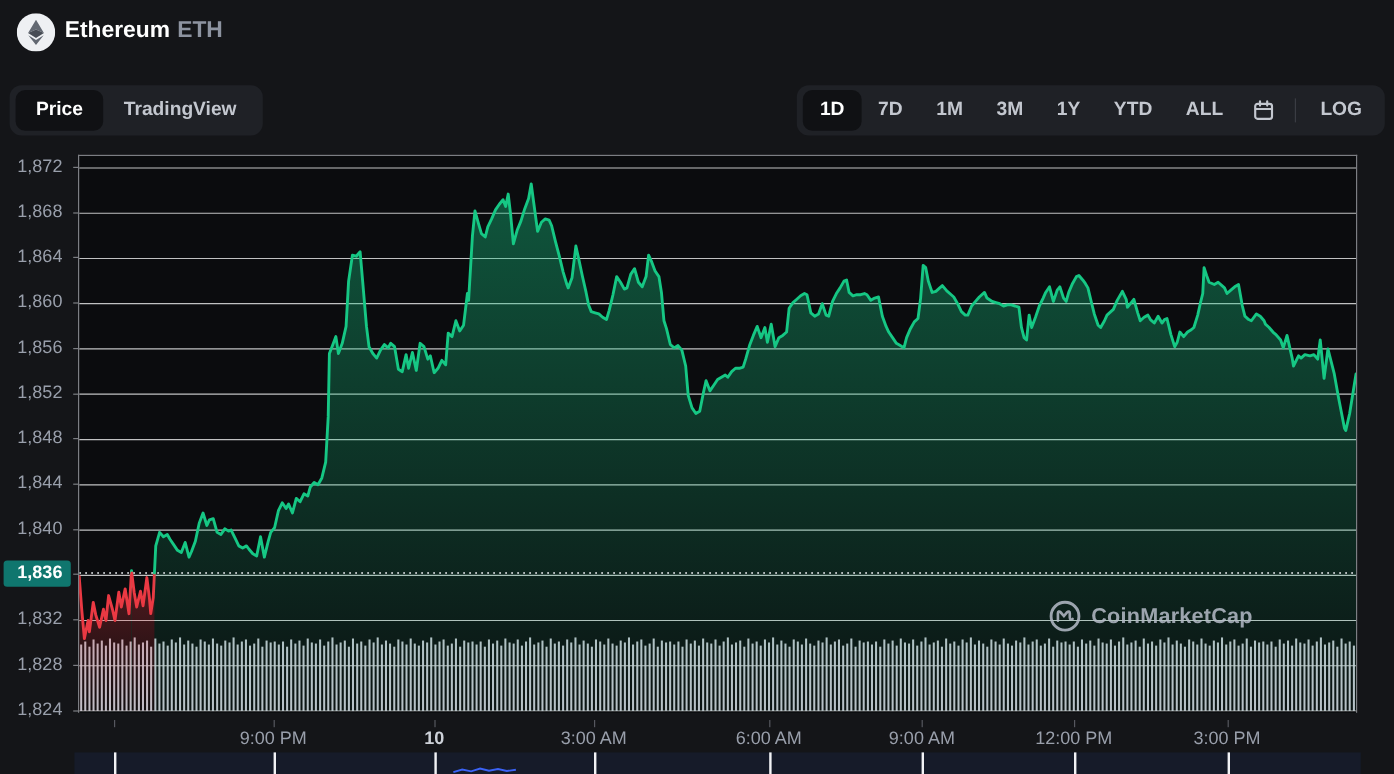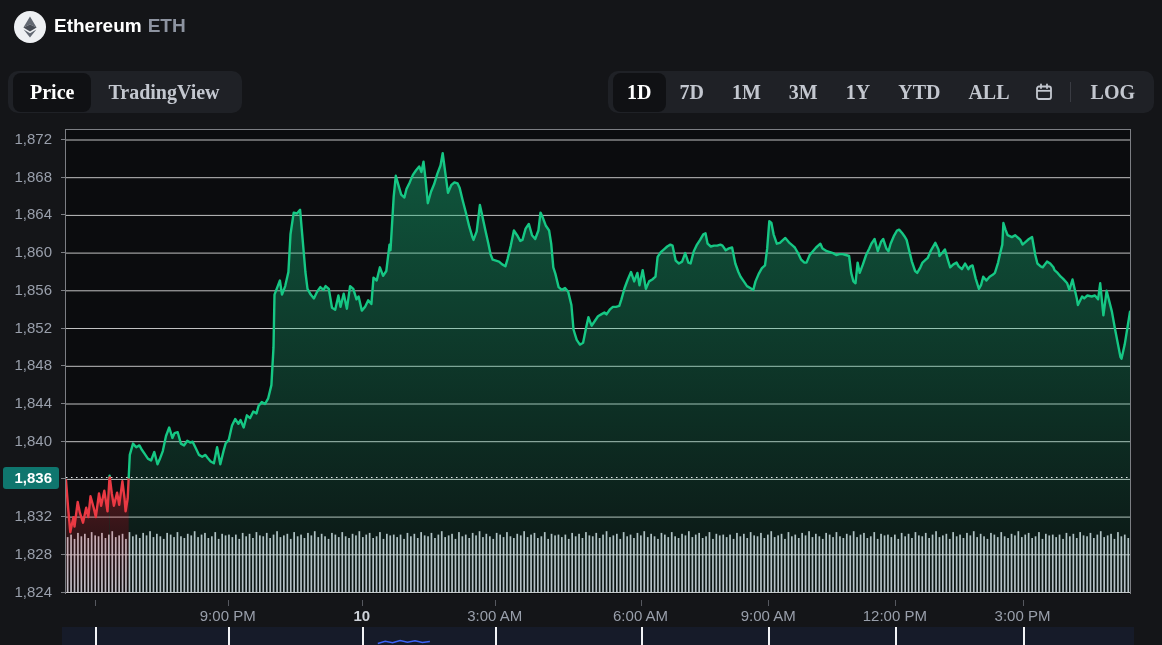--- a/index.html
+++ b/index.html
@@ -8,22 +8,22 @@
   
   .hdr{position:absolute;top:0;left:0;right:0;height:56px;}
   .coin-logo{position:absolute;left:14px;top:11px;width:32px;height:32px;}
   .coin-title{position:absolute;left:54px;top:15px;font-size:19px;font-weight:bold;color:#ffffff;}
   .coin-sym{color:#8d93a0;font-weight:bold;margin-left:6px;}
   
   .seg{position:absolute;top:71px;height:42px;background:#1f2126;border-radius:10px;
        display:flex;align-items:center;padding:0 5px;box-sizing:border-box;}
   .seg-left{left:8px;}
   .seg-right{right:8px;}
-  .seg button{background:transparent;border:0;color:#c3c7cf;font-family:Liberation Serif, serif;
-       font-size:20px;font-weight:bold;padding:8px 14px;border-radius:8px;cursor:pointer;white-space:nowrap;}
+  .seg button{background:transparent;border:0;color:#c3c7cf;font-family:Liberation Sans, sans-serif;
+       font-size:16px;font-weight:bold;padding:8px 14px;border-radius:8px;cursor:pointer;white-space:nowrap;}
   .seg-left button{padding:8px 17px;}
   .seg button.active{background:#101114;color:#ffffff;}
   .seg .icon-btn{display:flex;align-items:center;padding:8px 10px;}
   .vdiv{width:1px;height:20px;background:#3a3c43;margin:0 6px;}
   
   .yaxis{position:absolute;left:0;top:129px;width:62px;height:465px;}
   .ylab{position:absolute;right:10px;height:20px;line-height:20px;font-size:15px;color:#999fab;
         text-align:right;white-space:nowrap;}
   .ylab.current{right:3px;left:3px;background:#0f766e;color:#ffffff;font-weight:bold;
         border-radius:3px;text-align:right;padding-right:7px;height:22px;line-height:22px;}
@@ -453,20 +453,27 @@
       <polygon points="0.0,462.5 0.0,350.3 2.1,377.7 4.3,402.2 7.4,387.1 8.5,396.5 11.7,372.0 13.8,382.4 17.0,392.7 20.2,377.7 22.3,387.1 24.5,366.3 27.7,377.7 29.8,387.1 33.0,363.5 35.1,375.8 38.3,360.7 41.5,381.4 43.5,347.5 43.5,462.5" fill="url(#gD)"></polygon>
       <polyline points="0.0,350.3 2.1,377.7 4.3,402.2 7.4,387.1 8.5,396.5 11.7,372.0 13.8,382.4 17.0,392.7 20.2,377.7 22.3,387.1 24.5,366.3 27.7,377.7 29.8,387.1 33.0,363.5 35.1,375.8 38.3,360.7 41.5,381.4 43.5,347.5" fill="none" stroke="#ea3943" stroke-width="2.4" stroke-linejoin="round" stroke-linecap="round"></polyline>
       <polygon points="43.5,462.5 43.5,347.5 43.6,345.6 43.8,347.5 43.8,462.5" fill="url(#gU)"></polygon>
       <polyline points="43.5,347.5 43.6,345.6 43.8,347.5" fill="none" stroke="#16c784" stroke-width="2.4" stroke-linejoin="round" stroke-linecap="round"></polyline>
       <polygon points="43.8,462.5 43.8,347.5 45.8,363.5 47.9,375.8 51.1,362.6 53.2,374.8 56.4,351.3 58.5,368.2 59.6,381.4 61.7,368.2 62.7,347.5 62.7,462.5" fill="url(#gD)"></polygon>
       <polyline points="43.8,347.5 45.8,363.5 47.9,375.8 51.1,362.6 53.2,374.8 56.4,351.3 58.5,368.2 59.6,381.4 61.7,368.2 62.7,347.5" fill="none" stroke="#ea3943" stroke-width="2.4" stroke-linejoin="round" stroke-linecap="round"></polyline>
       <polygon points="62.7,462.5 62.7,347.5 63.8,324.9 67.0,313.6 70.2,317.3 73.4,315.4 75.5,319.2 78.7,323.9 81.9,328.6 85.1,330.5 88.3,322.0 91.5,334.3 93.6,329.6 96.8,321.1 100.0,306.0 103.2,297.5 106.4,307.9 108.5,303.2 111.7,302.2 114.9,313.6 118.1,315.4 121.3,310.7 124.5,312.6 126.6,311.7 129.8,318.3 133.0,324.9 136.2,326.7 139.4,324.9 141.5,327.7 144.7,331.5 147.9,333.3 151.1,317.3 154.3,334.3 157.5,321.1 159.6,313.6 162.8,309.8 166.0,295.6 169.2,289.0 172.4,293.8 174.5,290.0 177.7,297.5 180.9,285.3 184.1,288.1 187.3,281.5 190.5,283.4 192.6,275.8 195.8,272.1 199.0,274.0 202.2,268.3 205.4,255.1 207.5,217.4 208.5,164.6 210.7,158.9 213.9,150.5 216.0,164.6 219.2,156.1 222.4,142.0 224.5,104.3 227.7,82.6 230.9,83.5 234.1,79.8 236.2,104.3 239.4,142.0 241.5,158.9 244.7,164.6 247.9,168.4 251.1,161.8 254.3,157.1 257.5,159.9 259.6,156.1 262.8,158.9 266.0,177.8 269.2,179.7 272.4,165.5 274.5,176.9 277.7,163.7 280.9,178.7 284.1,156.1 287.3,158.9 290.5,169.3 292.6,166.5 295.8,180.6 299.0,176.9 302.2,170.3 305.4,174.0 307.5,147.6 310.7,150.5 313.9,137.3 317.1,145.8 320.3,141.0 323.5,114.6 324.5,120.3 327.7,66.6 329.8,45.8 333.0,57.1 335.2,64.7 338.4,67.5 340.5,59.0 343.7,52.4 346.9,44.9 350.1,40.2 353.2,36.4 355.4,42.1 357.5,31.7 359.6,49.6 361.8,73.2 365.0,61.8 368.1,54.3 371.3,43.9 374.5,35.5 376.7,23.2 378.8,39.2 382.0,62.8 385.2,55.2 388.4,52.4 391.6,53.4 393.7,58.1 396.9,71.3 400.1,83.5 403.3,96.7 406.4,107.1 407.5,109.9 410.7,101.4 413.9,75.0 416.0,84.5 419.2,99.6 422.4,113.7 424.5,124.1 426.7,129.7 429.9,130.7 433.0,131.6 436.2,134.4 439.4,136.3 441.6,128.8 444.8,115.6 447.9,100.5 451.1,105.2 454.3,110.9 456.5,109.9 459.6,98.6 462.8,93.9 466.0,105.2 469.2,109.0 472.4,100.5 474.5,82.6 476.7,87.3 479.9,95.8 483.1,100.5 485.2,113.7 487.3,137.3 489.4,143.9 492.6,157.1 495.8,159.9 499.0,158.0 502.2,161.8 505.4,175.0 507.5,199.5 510.7,209.9 513.9,214.6 517.1,212.7 520.3,196.7 522.4,187.2 525.6,195.7 528.8,191.0 532.0,186.3 535.2,184.4 538.4,182.5 540.5,184.4 543.7,179.7 546.9,176.9 550.1,176.9 553.3,175.9 555.4,169.3 558.6,158.0 561.8,149.5 565.0,142.0 568.2,151.4 571.4,142.9 573.5,155.2 576.7,140.1 579.9,158.9 583.1,151.4 586.3,149.5 589.5,146.7 591.6,126.9 594.8,122.2 598.0,119.4 601.2,116.5 604.4,114.6 606.5,115.6 609.7,130.7 612.9,133.5 616.1,131.6 619.2,123.1 622.4,132.6 624.6,133.5 627.8,121.2 631.0,114.6 634.1,109.9 637.3,104.3 639.5,103.3 641.6,113.7 644.8,116.5 648.0,115.6 651.2,115.6 654.4,114.6 656.5,115.6 659.7,120.3 662.9,118.4 666.1,117.5 669.3,133.5 672.4,142.0 674.6,146.7 677.8,151.4 681.0,156.1 684.2,158.0 687.3,159.9 689.5,151.4 692.7,143.9 695.9,138.2 699.0,135.4 701.2,118.4 703.3,91.1 705.4,93.0 707.6,104.3 710.8,113.7 713.9,112.8 717.1,109.9 719.3,108.0 722.5,111.8 723.5,112.8 726.7,115.6 728.8,117.5 732.0,123.1 735.2,129.7 738.4,132.6 740.5,132.6 743.7,125.0 746.9,121.2 750.1,117.5 754.4,113.7 756.5,118.4 760.8,121.2 764.0,122.2 767.1,123.1 770.3,125.0 773.5,124.1 776.7,124.1 779.9,125.0 783.1,126.0 785.2,142.9 787.4,151.4 789.5,153.3 791.6,132.6 793.7,142.9 796.9,134.4 800.1,125.0 803.3,118.4 805.4,113.7 808.6,109.0 811.8,121.2 815.0,111.8 817.2,109.0 820.3,118.4 822.5,121.2 824.6,113.7 827.8,106.2 831.0,100.5 833.1,99.6 836.3,103.3 838.4,106.2 840.6,109.9 843.8,123.1 845.9,131.6 849.1,141.0 851.2,142.9 854.4,137.3 856.5,132.6 859.7,129.7 861.8,127.8 865.0,120.3 869.3,112.8 872.5,119.4 873.5,126.0 876.7,122.2 878.9,119.4 882.1,130.7 884.2,137.3 887.4,134.4 890.6,132.6 892.7,136.3 895.9,139.2 899.1,133.5 902.3,139.2 904.4,136.3 906.5,135.4 909.7,148.6 912.9,158.9 915.0,155.2 917.2,146.7 920.4,150.5 923.6,146.7 926.7,144.8 928.9,142.9 932.1,132.6 934.2,123.1 936.3,114.6 937.4,93.0 939.5,99.6 941.6,105.2 945.9,107.1 949.1,105.2 952.3,108.0 954.4,109.9 956.5,114.6 959.7,111.8 962.9,109.0 966.1,107.1 969.3,125.0 971.4,133.5 974.6,136.3 976.8,137.3 981.0,131.6 984.2,133.5 987.4,137.3 988.5,140.1 991.6,142.9 994.8,146.7 997.0,148.6 1001.2,153.3 1003.4,159.9 1006.5,149.5 1010.8,168.4 1011.9,175.0 1016.1,166.5 1018.2,168.4 1021.4,165.5 1025.7,166.5 1028.9,165.5 1032.1,169.3 1034.2,153.3 1037.4,185.3 1040.6,160.8 1045.9,181.6 1049.1,199.5 1054.4,226.8 1055.5,228.7 1058.7,214.6 1061.9,194.8 1064.0,181.6 1064.0,462.5" fill="url(#gU)"></polygon>
       <polyline points="62.7,347.5 63.8,324.9 67.0,313.6 70.2,317.3 73.4,315.4 75.5,319.2 78.7,323.9 81.9,328.6 85.1,330.5 88.3,322.0 91.5,334.3 93.6,329.6 96.8,321.1 100.0,306.0 103.2,297.5 106.4,307.9 108.5,303.2 111.7,302.2 114.9,313.6 118.1,315.4 121.3,310.7 124.5,312.6 126.6,311.7 129.8,318.3 133.0,324.9 136.2,326.7 139.4,324.9 141.5,327.7 144.7,331.5 147.9,333.3 151.1,317.3 154.3,334.3 157.5,321.1 159.6,313.6 162.8,309.8 166.0,295.6 169.2,289.0 172.4,293.8 174.5,290.0 177.7,297.5 180.9,285.3 184.1,288.1 187.3,281.5 190.5,283.4 192.6,275.8 195.8,272.1 199.0,274.0 202.2,268.3 205.4,255.1 207.5,217.4 208.5,164.6 210.7,158.9 213.9,150.5 216.0,164.6 219.2,156.1 222.4,142.0 224.5,104.3 227.7,82.6 230.9,83.5 234.1,79.8 236.2,104.3 239.4,142.0 241.5,158.9 244.7,164.6 247.9,168.4 251.1,161.8 254.3,157.1 257.5,159.9 259.6,156.1 262.8,158.9 266.0,177.8 269.2,179.7 272.4,165.5 274.5,176.9 277.7,163.7 280.9,178.7 284.1,156.1 287.3,158.9 290.5,169.3 292.6,166.5 295.8,180.6 299.0,176.9 302.2,170.3 305.4,174.0 307.5,147.6 310.7,150.5 313.9,137.3 317.1,145.8 320.3,141.0 323.5,114.6 324.5,120.3 327.7,66.6 329.8,45.8 333.0,57.1 335.2,64.7 338.4,67.5 340.5,59.0 343.7,52.4 346.9,44.9 350.1,40.2 353.2,36.4 355.4,42.1 357.5,31.7 359.6,49.6 361.8,73.2 365.0,61.8 368.1,54.3 371.3,43.9 374.5,35.5 376.7,23.2 378.8,39.2 382.0,62.8 385.2,55.2 388.4,52.4 391.6,53.4 393.7,58.1 396.9,71.3 400.1,83.5 403.3,96.7 406.4,107.1 407.5,109.9 410.7,101.4 413.9,75.0 416.0,84.5 419.2,99.6 422.4,113.7 424.5,124.1 426.7,129.7 429.9,130.7 433.0,131.6 436.2,134.4 439.4,136.3 441.6,128.8 444.8,115.6 447.9,100.5 451.1,105.2 454.3,110.9 456.5,109.9 459.6,98.6 462.8,93.9 466.0,105.2 469.2,109.0 472.4,100.5 474.5,82.6 476.7,87.3 479.9,95.8 483.1,100.5 485.2,113.7 487.3,137.3 489.4,143.9 492.6,157.1 495.8,159.9 499.0,158.0 502.2,161.8 505.4,175.0 507.5,199.5 510.7,209.9 513.9,214.6 517.1,212.7 520.3,196.7 522.4,187.2 525.6,195.7 528.8,191.0 532.0,186.3 535.2,184.4 538.4,182.5 540.5,184.4 543.7,179.7 546.9,176.9 550.1,176.9 553.3,175.9 555.4,169.3 558.6,158.0 561.8,149.5 565.0,142.0 568.2,151.4 571.4,142.9 573.5,155.2 576.7,140.1 579.9,158.9 583.1,151.4 586.3,149.5 589.5,146.7 591.6,126.9 594.8,122.2 598.0,119.4 601.2,116.5 604.4,114.6 606.5,115.6 609.7,130.7 612.9,133.5 616.1,131.6 619.2,123.1 622.4,132.6 624.6,133.5 627.8,121.2 631.0,114.6 634.1,109.9 637.3,104.3 639.5,103.3 641.6,113.7 644.8,116.5 648.0,115.6 651.2,115.6 654.4,114.6 656.5,115.6 659.7,120.3 662.9,118.4 666.1,117.5 669.3,133.5 672.4,142.0 674.6,146.7 677.8,151.4 681.0,156.1 684.2,158.0 687.3,159.9 689.5,151.4 692.7,143.9 695.9,138.2 699.0,135.4 701.2,118.4 703.3,91.1 705.4,93.0 707.6,104.3 710.8,113.7 713.9,112.8 717.1,109.9 719.3,108.0 722.5,111.8 723.5,112.8 726.7,115.6 728.8,117.5 732.0,123.1 735.2,129.7 738.4,132.6 740.5,132.6 743.7,125.0 746.9,121.2 750.1,117.5 754.4,113.7 756.5,118.4 760.8,121.2 764.0,122.2 767.1,123.1 770.3,125.0 773.5,124.1 776.7,124.1 779.9,125.0 783.1,126.0 785.2,142.9 787.4,151.4 789.5,153.3 791.6,132.6 793.7,142.9 796.9,134.4 800.1,125.0 803.3,118.4 805.4,113.7 808.6,109.0 811.8,121.2 815.0,111.8 817.2,109.0 820.3,118.4 822.5,121.2 824.6,113.7 827.8,106.2 831.0,100.5 833.1,99.6 836.3,103.3 838.4,106.2 840.6,109.9 843.8,123.1 845.9,131.6 849.1,141.0 851.2,142.9 854.4,137.3 856.5,132.6 859.7,129.7 861.8,127.8 865.0,120.3 869.3,112.8 872.5,119.4 873.5,126.0 876.7,122.2 878.9,119.4 882.1,130.7 884.2,137.3 887.4,134.4 890.6,132.6 892.7,136.3 895.9,139.2 899.1,133.5 902.3,139.2 904.4,136.3 906.5,135.4 909.7,148.6 912.9,158.9 915.0,155.2 917.2,146.7 920.4,150.5 923.6,146.7 926.7,144.8 928.9,142.9 932.1,132.6 934.2,123.1 936.3,114.6 937.4,93.0 939.5,99.6 941.6,105.2 945.9,107.1 949.1,105.2 952.3,108.0 954.4,109.9 956.5,114.6 959.7,111.8 962.9,109.0 966.1,107.1 969.3,125.0 971.4,133.5 974.6,136.3 976.8,137.3 981.0,131.6 984.2,133.5 987.4,137.3 988.5,140.1 991.6,142.9 994.8,146.7 997.0,148.6 1001.2,153.3 1003.4,159.9 1006.5,149.5 1010.8,168.4 1011.9,175.0 1016.1,166.5 1018.2,168.4 1021.4,165.5 1025.7,166.5 1028.9,165.5 1032.1,169.3 1034.2,153.3 1037.4,185.3 1040.6,160.8 1045.9,181.6 1049.1,199.5 1054.4,226.8 1055.5,228.7 1058.7,214.6 1061.9,194.8 1064.0,181.6" fill="none" stroke="#16c784" stroke-width="2.4" stroke-linejoin="round" stroke-linecap="round"></polyline>
       <line x1="0" x2="1064" y1="347.5" y2="347.5" stroke="#e8eaee" stroke-width="1.2" stroke-dasharray="1.5 3.5"></line>
     </svg>
+  <div class="wm">
+    <svg width="27" height="27" viewBox="0 0 27 27">
+      <circle cx="13.5" cy="13.5" r="11.6" fill="none" stroke="#b6bcc8" stroke-width="2.4"></circle>
+      <path d="M7.6 17.2 V11.1 c0-1.6 1.2-2 2.2-0.9 l2.8 3.2 2.7-3.2 c1-1.1 2.2-0.7 2.2 0.9 v3.4 c0 1.7 1.2 2.2 2.3 1.3" fill="none" stroke="#b6bcc8" stroke-width="2.2" stroke-linecap="round"></path>
+    </svg>
+    <span>CoinMarketCap</span>
+  </div>
 </div>
 
 <div class="xticks" id="xticks">
     <i style="left: 28.728px;"></i>
     <i style="left: 161.728px;"></i>
     <i style="left: 295.792px;"></i>
     <i style="left: 428.792px;"></i>
     <i style="left: 574.56px;"></i>
     <i style="left: 702.24px;"></i>
     <i style="left: 828.856px;"></i>

